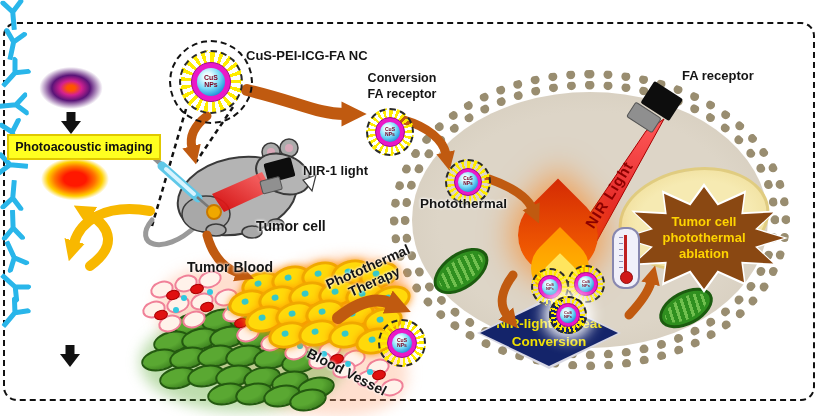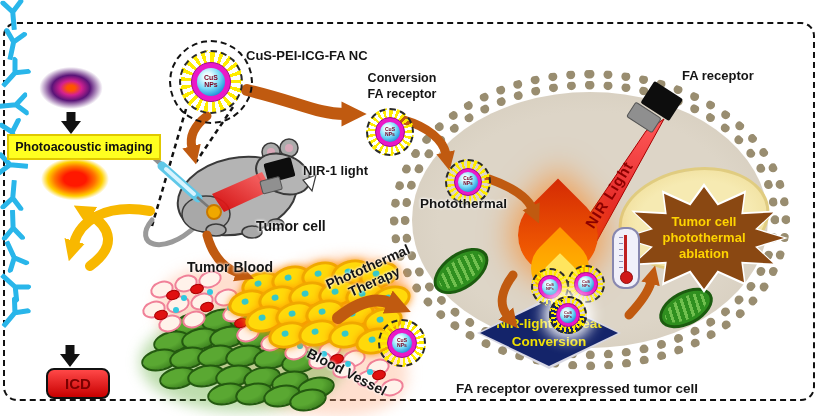--- a/index.html
+++ b/index.html
@@ -58,24 +58,20 @@
 <div id="stage">
   <div class="frame"></div>
 
   <div class="abs" style="left:38px;top:66px;width:66px;height:44px;z-index:5;
        background:radial-gradient(closest-side,#ff5400 0 12%,#d42090 32%,#5a1478 58%,rgba(90,20,120,0) 96%);"></div>
   <div class="pbox" style="left:7px;top:134px;width:150px;height:22px;background:#ffff20;border:2px solid #e0c800;font-size:12.5px;">
     <span>Photoacoustic imaging</span>
   </div>
   <div class="abs" style="left:40px;top:157px;width:70px;height:44px;z-index:5;
        background:radial-gradient(closest-side,#ff1800 0 32%,#ff7300 58%,#ffd000 78%,rgba(255,208,0,0) 97%);"></div>
-  <div class="pbox" style="left:46px;top:368px;width:60px;height:27px;background:linear-gradient(#ff4848,#c80000);
-              border:2px solid #111;border-radius:8px;font-size:15px;color:#7a0000;">
-    <span>ICD</span>
-  </div>
 
   <div class="abs" style="left:390px;top:70px;width:400px;height:300px;z-index:1;">
     <div class="memring" style="inset:0;"></div>
     <div class="memring" style="inset:11px;"></div>
     <div class="abs" style="inset:22px;border-radius:50%;background:radial-gradient(#ddd5c7 0 60%,#d0c7b6 100%);"></div>
   </div>
   <div class="abs" style="left:618px;top:168px;width:146px;height:96px;border-radius:50%;z-index:2;transform:rotate(-10deg);
               background:radial-gradient(#f6eab2 0 55%,#ecd88e 100%);border:3px solid #e0cc80;"></div>
   <div class="mito" style="left:430px;top:253px;width:56px;height:30px;transform:rotate(-35deg);"></div>
   <div class="mito" style="left:657px;top:291px;width:52px;height:28px;transform:rotate(-28deg);"></div>
@@ -203,21 +199,20 @@
     <span>Therapy</span>
   </div>
   <div class="lbl cl" style="left:352px;top:70px;width:100px;font-size:12.5px;z-index:9;line-height:1.3;">
     <span>Conversion</span>
     <span>FA receptor</span>
   </div>
   <div class="lbl" style="left:420px;top:196px;font-size:13.5px;z-index:9;">Photothermal</div>
   <div class="lbl" style="left:682px;top:68px;font-size:13px;z-index:9;">FA receptor</div>
   <div class="lbl" style="left:544px;top:186px;width:130px;text-align:center;font-size:15px;letter-spacing:1px;color:#8c0000;
               transform:rotate(-58deg);z-index:5;text-shadow:none;">NIR Light</div>
-  <div class="lbl" style="left:452px;top:381px;width:250px;text-align:center;font-size:13.5px;z-index:9;white-space:nowrap;">FA receptor overexpressed tumor cell</div>
 <div class="np-outline" style="left: 169px; top: 40px; width: 80px; height: 80px;"></div>
     <div class="np" style="left: 179px; top: 50px; width: 60px; height: 60px;">
       <div class="np-ring">
         <div class="np-core" style="font-size: 6.9px;">CuS NPs</div>
       </div>
     </div>
     <div class="np" style="left: 366px; top: 108px; width: 44px; height: 44px;">
       <div class="np-ring">
         <div class="np-core" style="font-size: 5.06px;">CuS NPs</div>
       </div>

